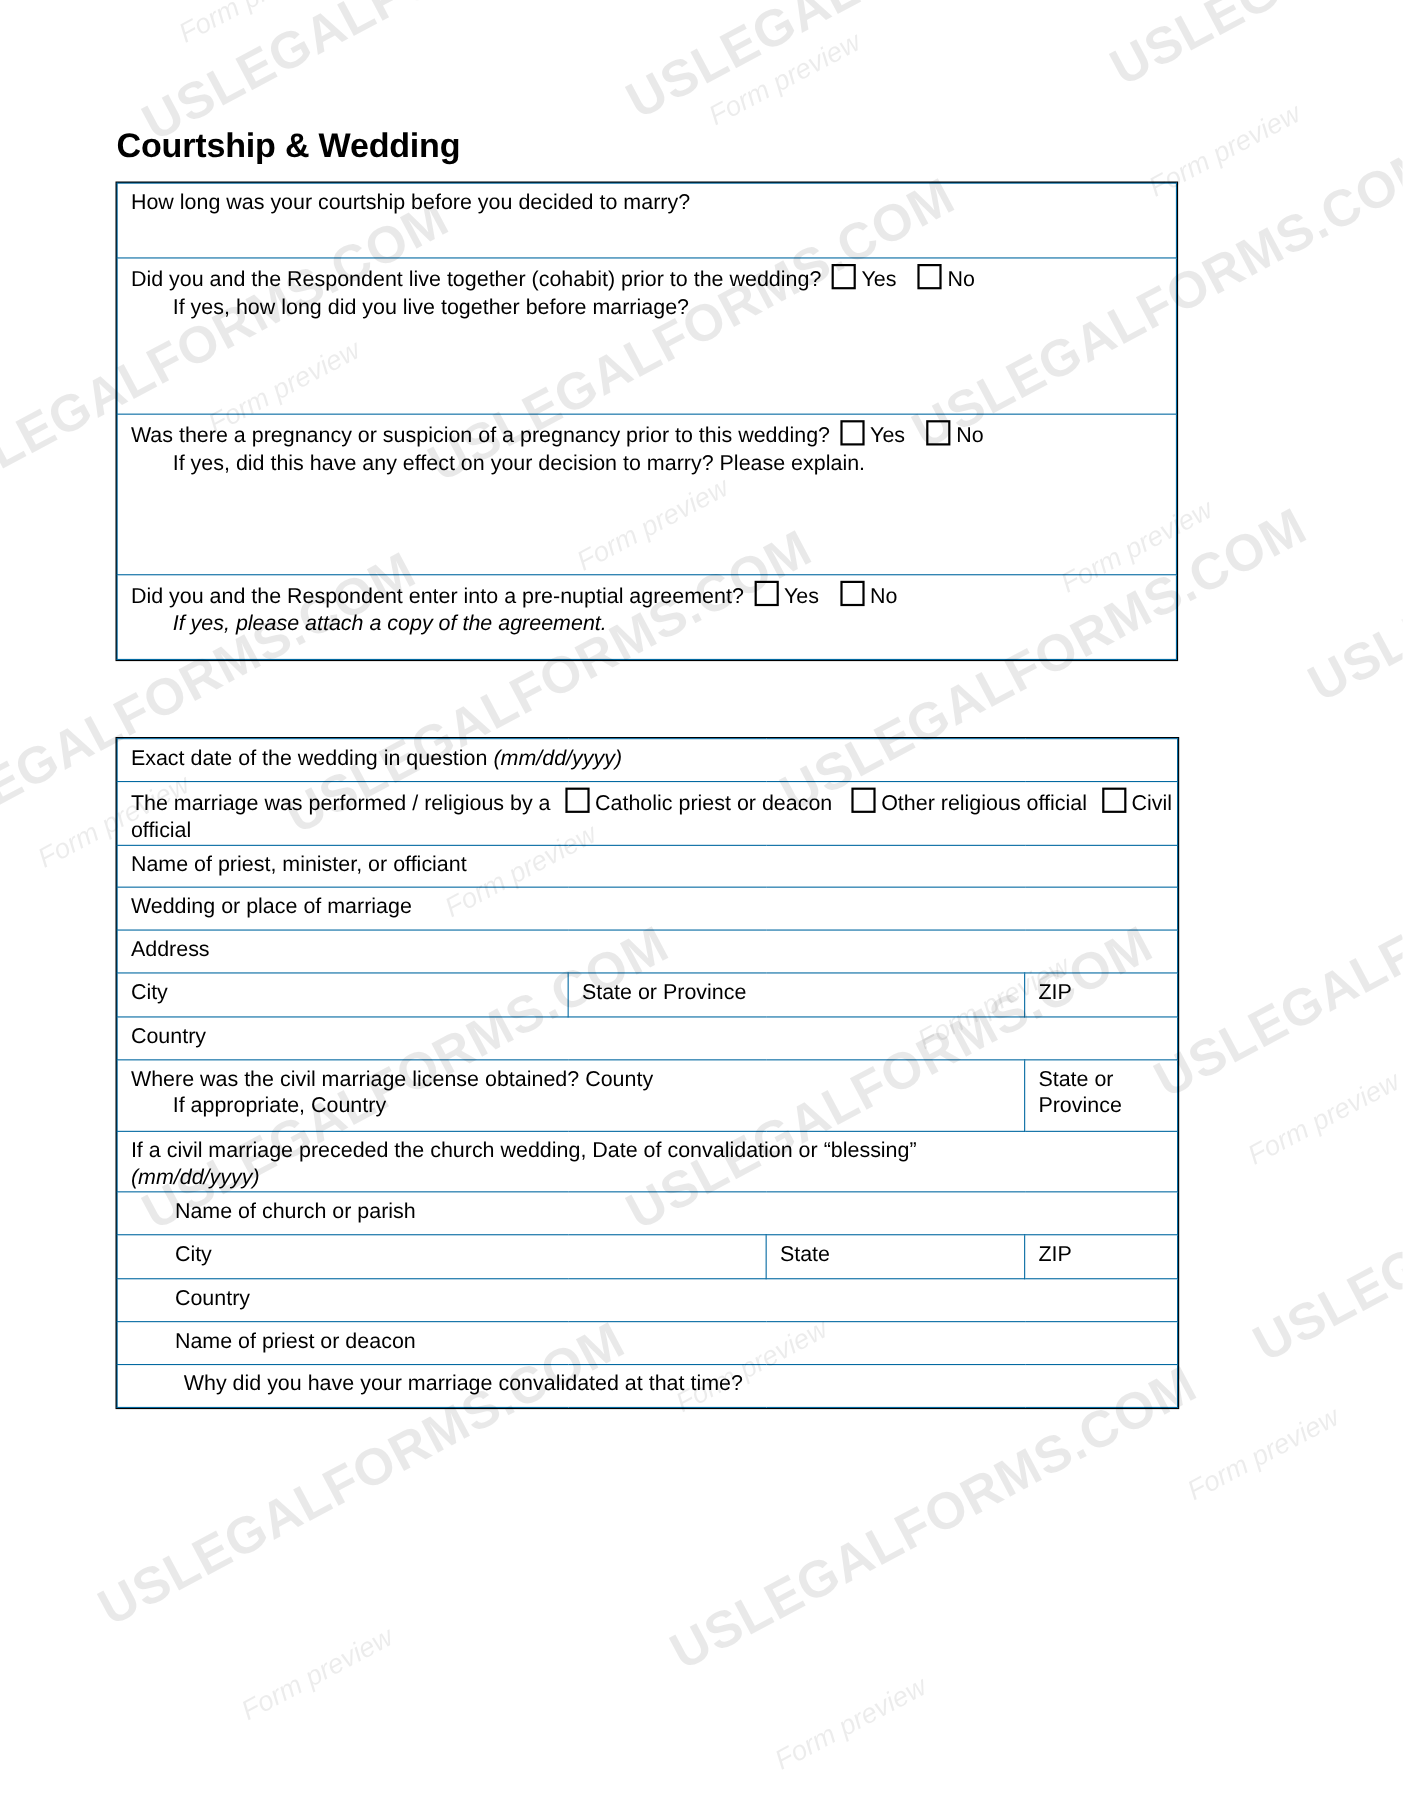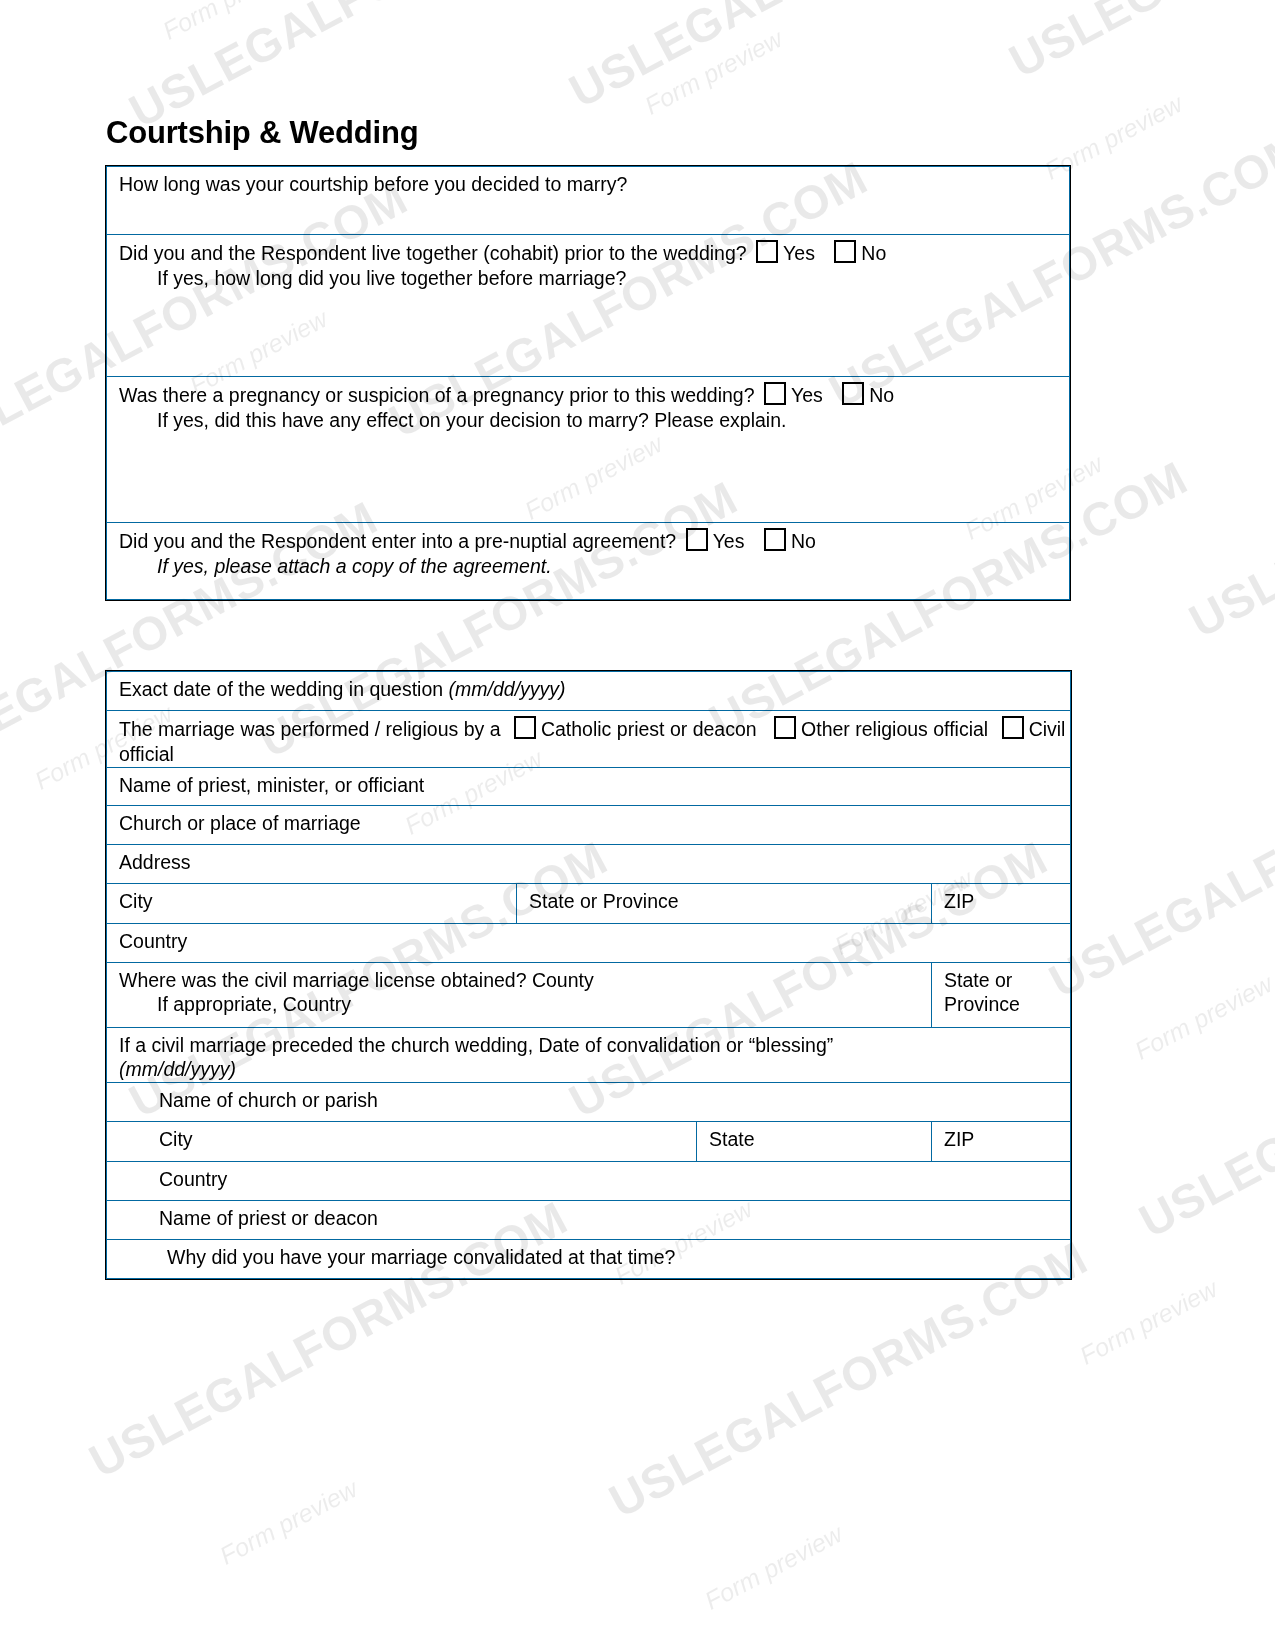--- a/index.html
+++ b/index.html
@@ -249,21 +249,21 @@
     </tr>
 
     <tr>
       <td colspan="4" style="height:28px;">
         <span>Name of priest, minister, or officiant</span>
       </td>
     </tr>
 
     <tr>
       <td colspan="4" style="height:29px;">
-        <span>Church or place of marriage</span>
+        <span>Wedding or place of marriage</span>
       </td>
     </tr>
 
     <tr>
       <td colspan="4" style="height:29px;">
         <span>Address</span>
       </td>
     </tr>
 
     <tr>

